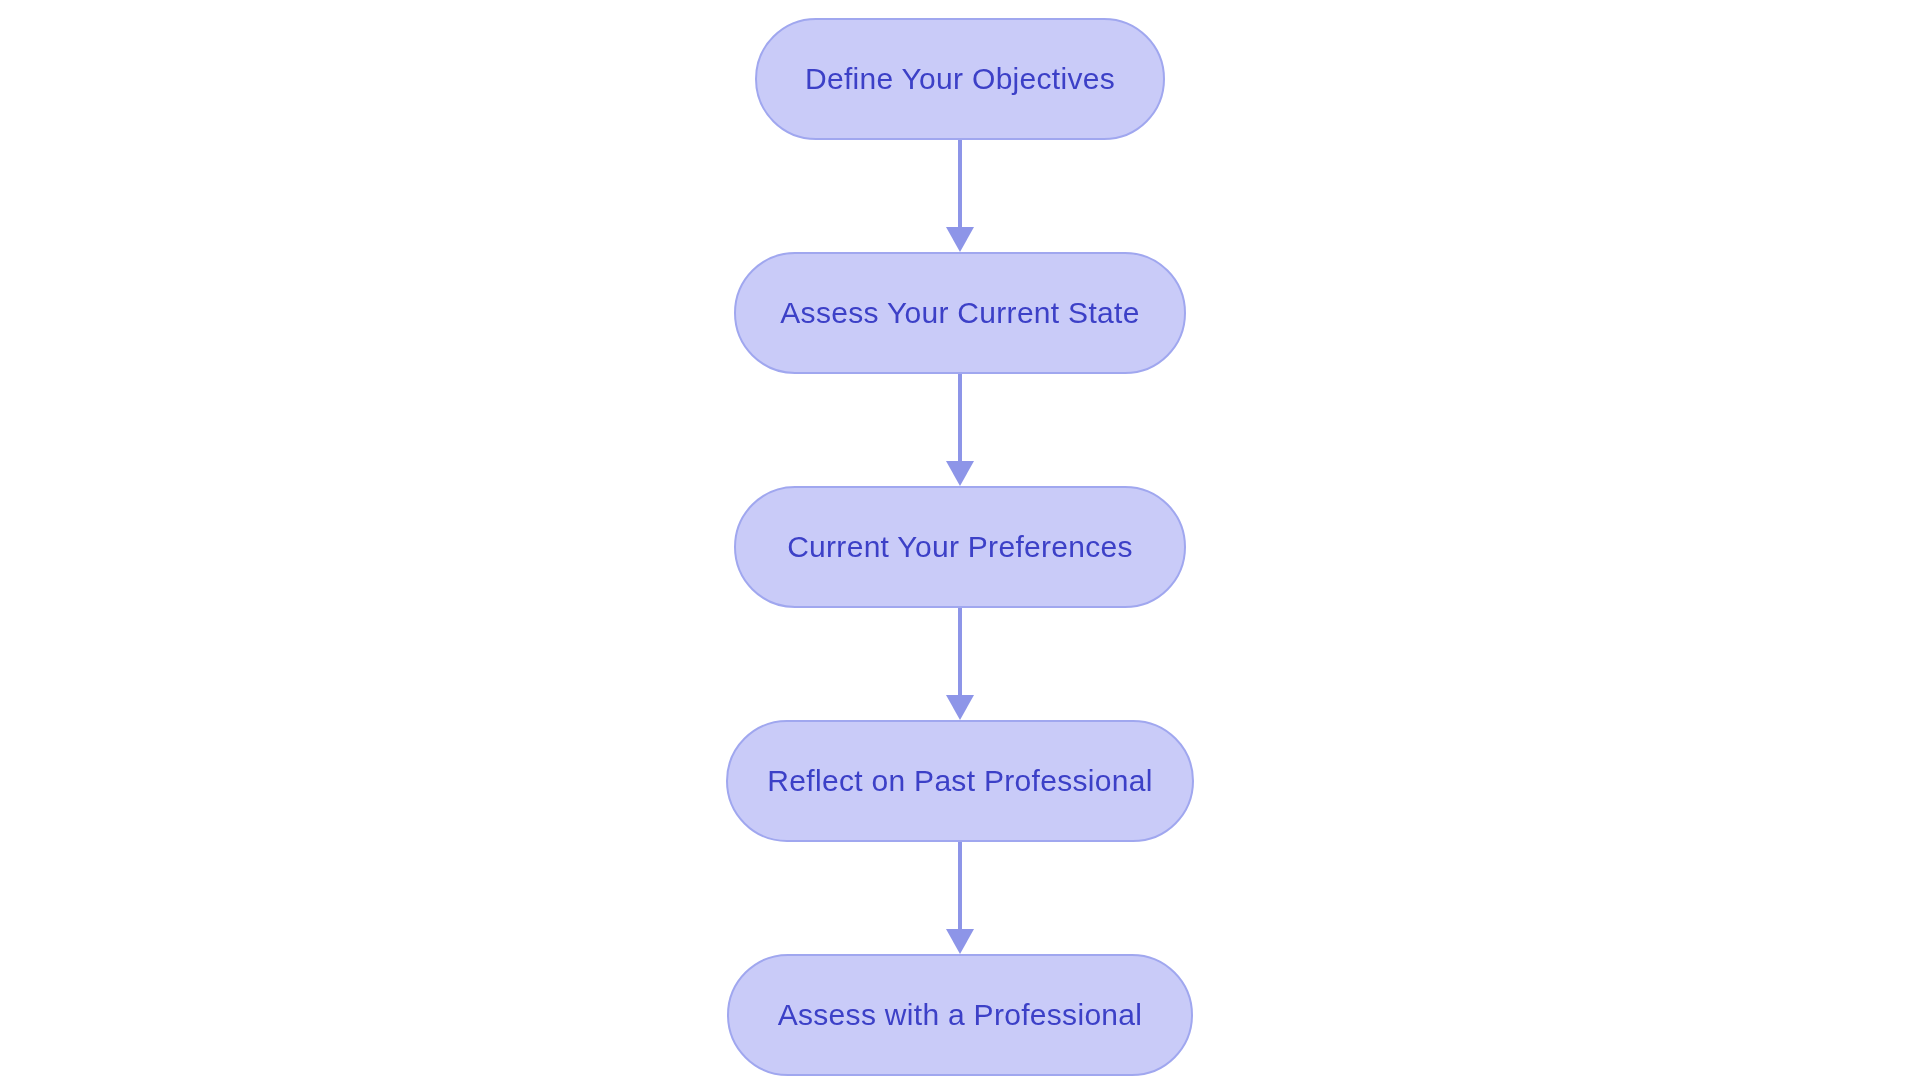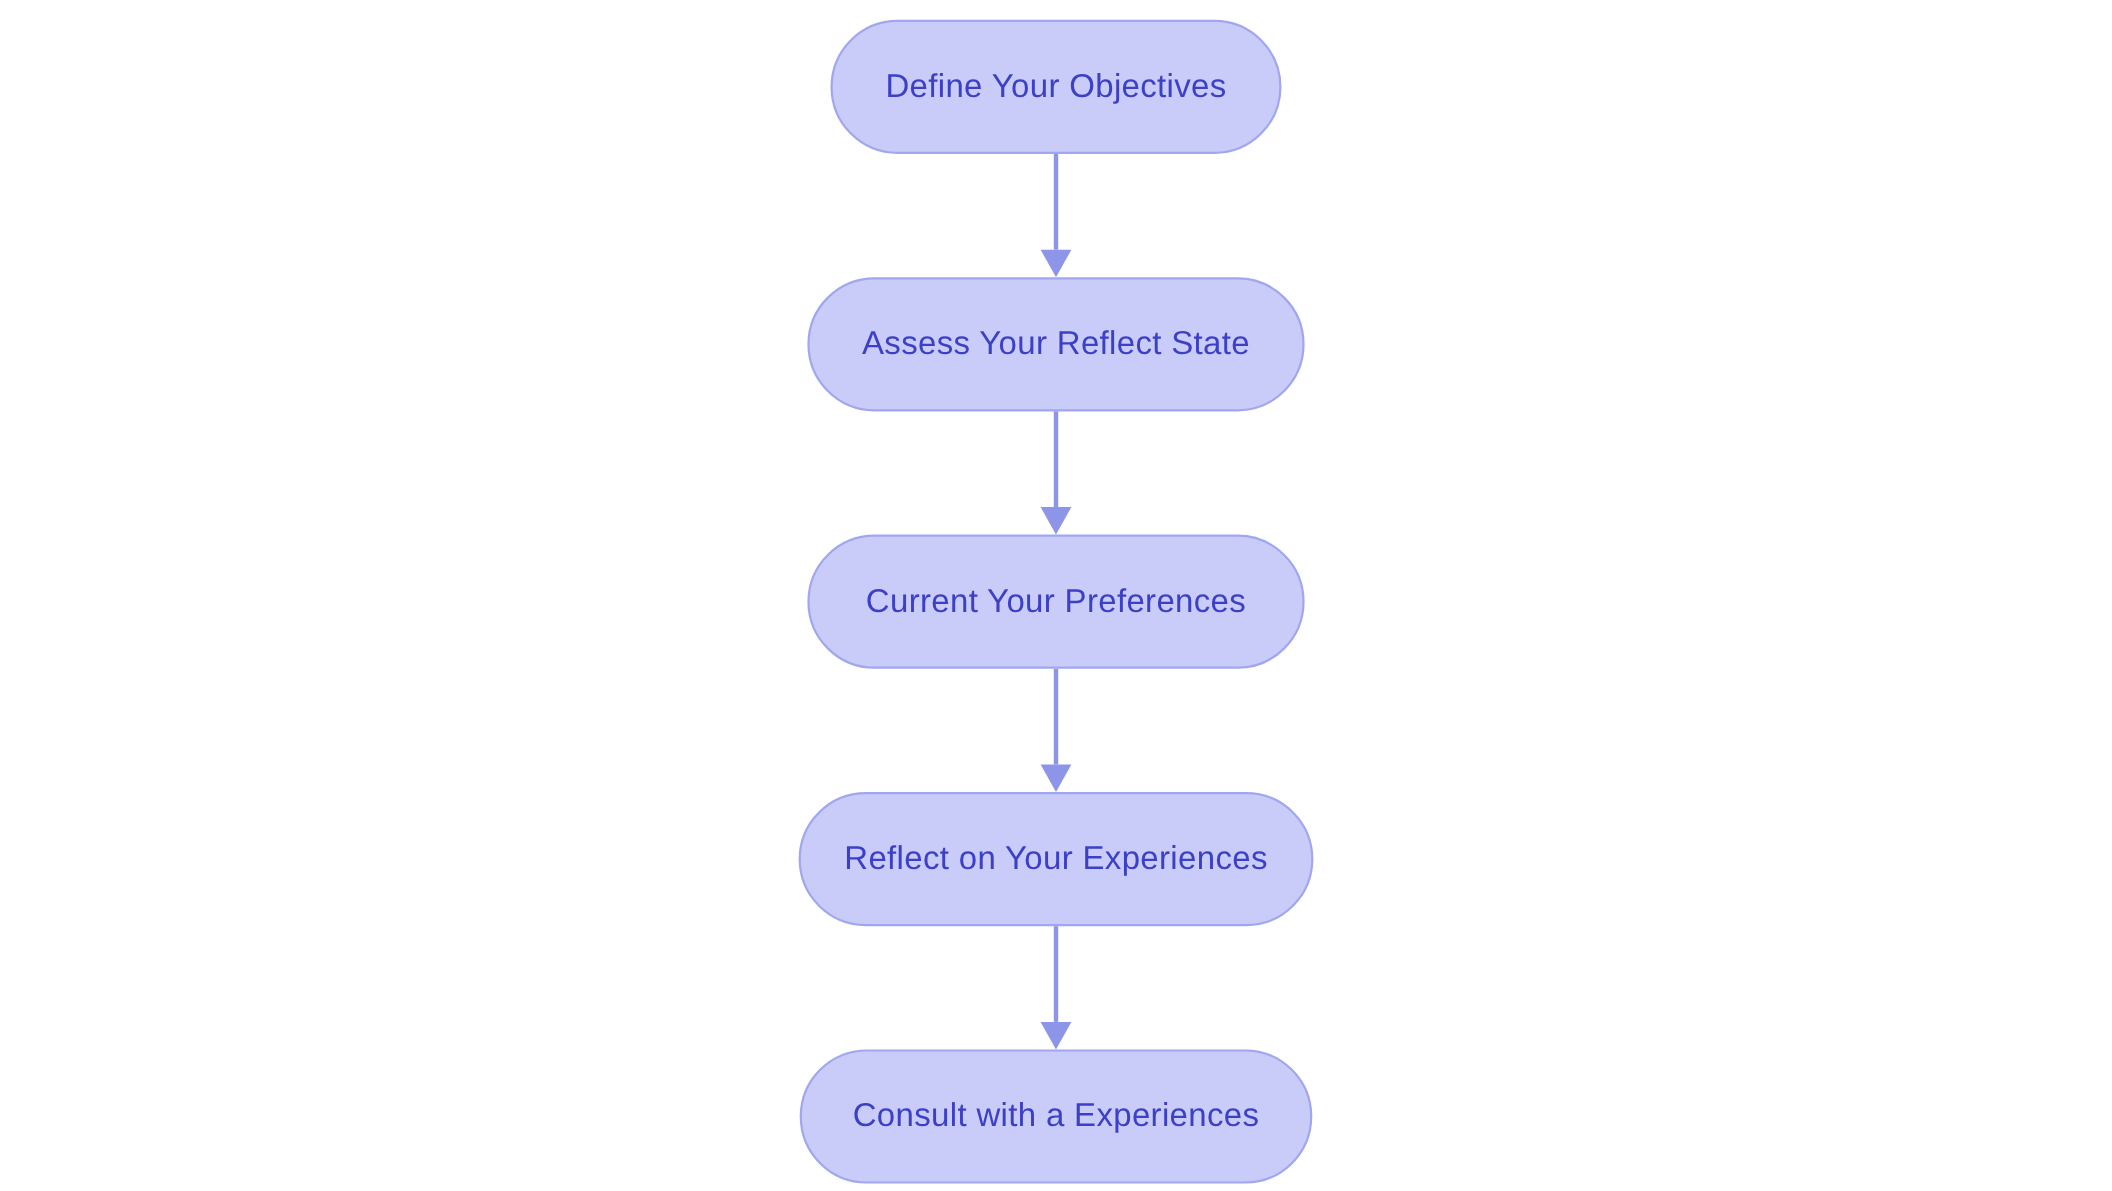--- a/index.html
+++ b/index.html
@@ -68,43 +68,43 @@
   <div class="node" style="width:410px">
     <span class="node-label">Define Your Objectives</span>
   </div>
 
   <div class="connector">
     <div class="arrow-line"></div>
     <div class="arrow-head"></div>
   </div>
 
   <div class="node" style="width:452px">
-    <span class="node-label">Assess Your Reflect State</span>
+    <span class="node-label">Assess Your Current State</span>
   </div>
 
   <div class="connector">
     <div class="arrow-line"></div>
     <div class="arrow-head"></div>
   </div>
 
   <div class="node" style="width:452px">
     <span class="node-label">Current Your Preferences</span>
   </div>
 
   <div class="connector">
     <div class="arrow-line"></div>
     <div class="arrow-head"></div>
   </div>
 
   <div class="node" style="width:468px">
-    <span class="node-label">Reflect on Your Experiences</span>
+    <span class="node-label">Reflect on Past Professional</span>
   </div>
 
   <div class="connector">
     <div class="arrow-line"></div>
     <div class="arrow-head"></div>
   </div>
 
   <div class="node" style="width:466px">
-    <span class="node-label">Consult with a Experiences</span>
+    <span class="node-label">Assess with a Professional</span>
   </div>
 
 </div>
 
 </body></html>

